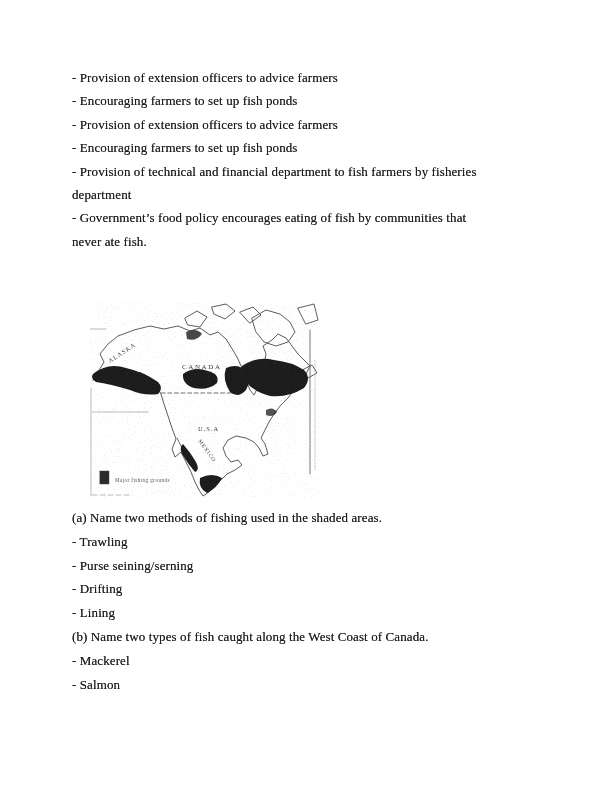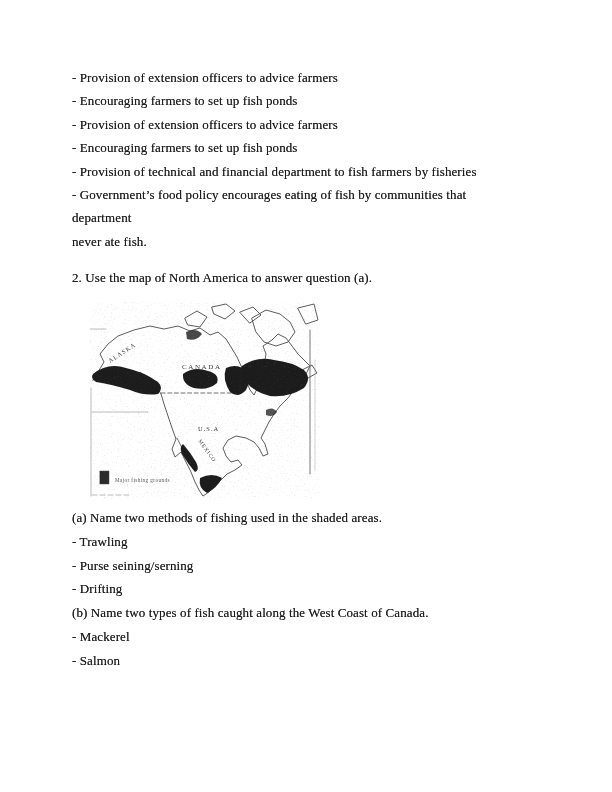--- a/index.html
+++ b/index.html
@@ -21,26 +21,25 @@
 <body>
 
 <div class="page">
 
   <section class="notes">
     <p>- Provision of extension officers to advice farmers</p>
     <p>- Encouraging farmers to set up fish ponds</p>
     <p>- Provision of extension officers to advice farmers</p>
     <p>- Encouraging farmers to set up fish ponds</p>
     <p>- Provision of technical and financial department to fish farmers by fisheries</p>
+    <p>department</p>
     <p>- Government’s food policy encourages eating of fish by communities that</p>
-    <p>department</p>
     <p>never ate fish.</p>
   </section>
 
-  <p class="q2">2. Use the map of North America to answer question (a).</p>
 
   <figure class="map-figure">
     <svg width="230" height="197" viewBox="0 0 230 197" aria-hidden="true">
       <defs>
         <filter id="fuzz" x="-5%" y="-5%" width="110%" height="110%">
           <feGaussianBlur stdDeviation="0.3"></feGaussianBlur>
         </filter>
         <filter id="grain" x="0" y="0" width="100%" height="100%">
           <feTurbulence type="fractalNoise" baseFrequency="0.7" numOctaves="2" seed="11" result="t"></feTurbulence>
           <feColorMatrix in="t" type="matrix" values="0 0 0 0 0.2  0 0 0 0 0.2  0 0 0 0 0.2  0 0 0 1.7 -1.05"></feColorMatrix>
@@ -99,18 +98,19 @@
 
       <rect width="230" height="197" filter="url(#grain)" opacity="0.45"></rect>
     </svg>
   </figure>
 
   <section class="qa">
     <p>(a) Name two methods of fishing used in the shaded areas.</p>
     <p>- Trawling</p>
     <p>- Purse seining/serning</p>
     <p>- Drifting</p>
+    <p>- Lining</p>
     <p>(b) Name two types of fish caught along the West Coast of Canada.</p>
     <p>- Mackerel</p>
     <p>- Salmon</p>
   </section>
 
 </div>
 
 </body></html>

